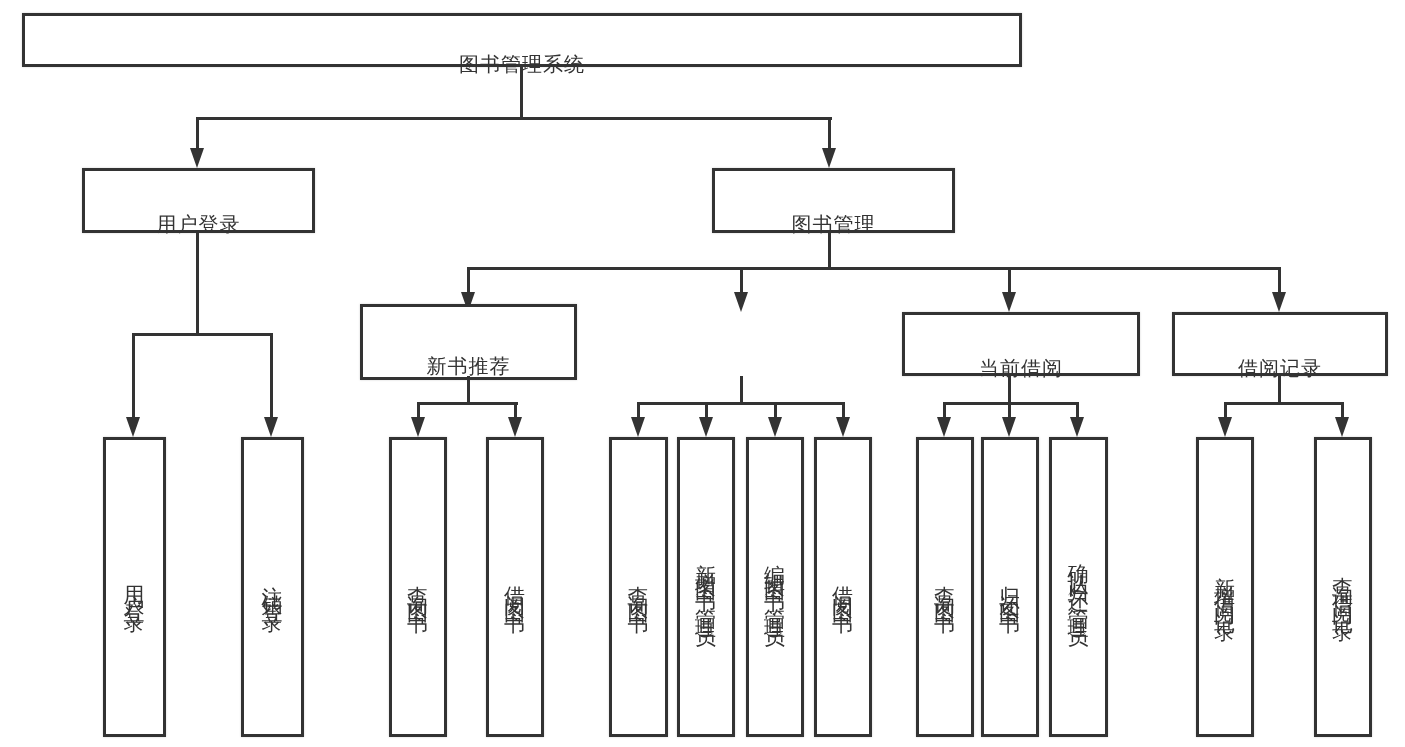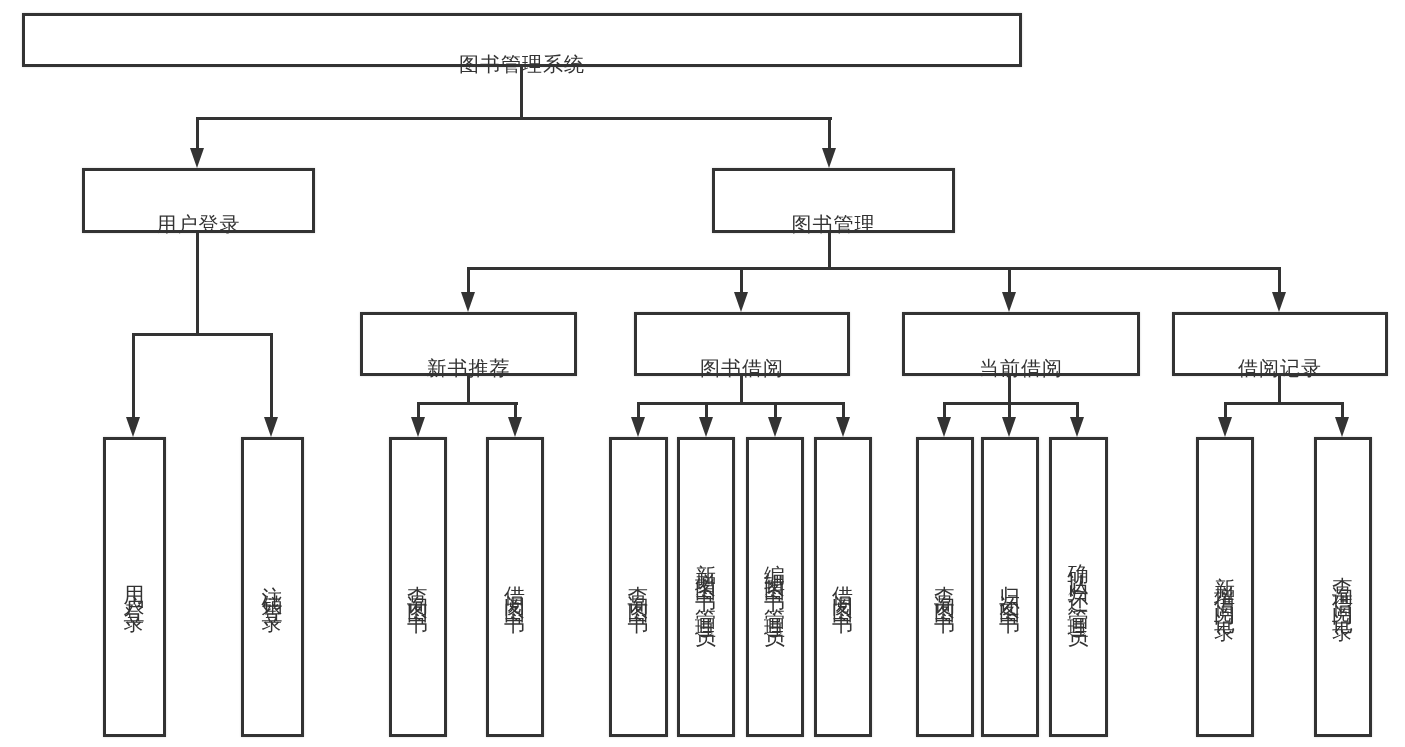--- a/index.html
+++ b/index.html
@@ -84,25 +84,22 @@
   <div class="hline" style="left:467px;top:267px;width:814px"></div>
   <div class="vline" style="left:467px;top:267px;height:26px"></div>
   <div class="arrow" style="left:461px;top:292px"></div>
   <div class="vline" style="left:740px;top:267px;height:26px"></div>
   <div class="arrow" style="left:734px;top:292px"></div>
   <div class="vline" style="left:1008px;top:267px;height:26px"></div>
   <div class="arrow" style="left:1002px;top:292px"></div>
   <div class="vline" style="left:1278px;top:267px;height:26px"></div>
   <div class="arrow" style="left:1272px;top:292px"></div>
 
-  <div class="node" style="left:360px;top:312px;width:217px;height:64px">
+  <div class="node" style="left:360px;top:304px;width:217px;height:76px">
     <span class="h-label">新书推荐</span>
-  </div>
-  <div class="node" style="left:634px;top:312px;width:216px;height:64px">
-    <span class="h-label">图书借阅</span>
   </div>
   <div class="node" style="left:902px;top:312px;width:238px;height:64px">
     <span class="h-label">当前借阅</span>
   </div>
   <div class="node" style="left:1172px;top:312px;width:216px;height:64px">
     <span class="h-label">借阅记录</span>
   </div>
 
   <div class="vline" style="left:467px;top:376px;height:29px"></div>
   <div class="hline" style="left:417px;top:402px;width:101px"></div>

